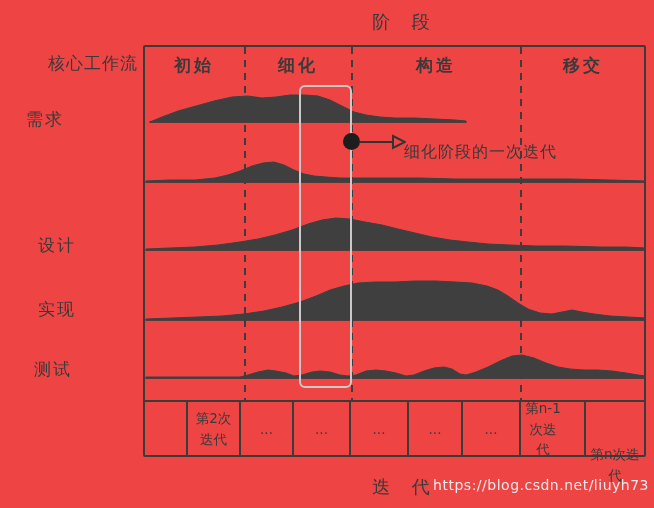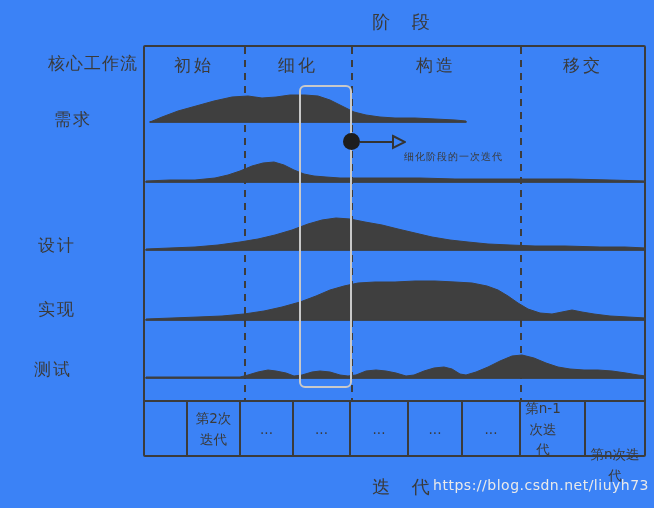--- a/index.html
+++ b/index.html
@@ -1,26 +1,26 @@
 <!DOCTYPE html>
 <html><head>
 <meta charset="utf-8">
 <style>
   html,body{margin:0;padding:0;}
   .canvas{
     position:relative;width:654px;height:508px;overflow:hidden;
-    background:#3b82f6;
+    background:#ef4444;
     font-family:"DejaVu Sans","Liberation Sans",sans-serif;
     color:#3a3a3a;
   }
   .txt{position:absolute;white-space:nowrap;}
   .title{font-size:18px;letter-spacing:8px;text-align:center;width:130px;}
   .axis-label{font-size:17px;letter-spacing:1px;}
   .wf-label{font-size:17px;width:90px;text-align:center;letter-spacing:2px;}
-  .phase-label{font-size:17px;width:90px;text-align:center;top:54px;letter-spacing:3px;}
+  .phase-label{font-size:17px;width:90px;text-align:center;top:54px;letter-spacing:3px;font-weight:bold;}
   .frame{
     position:absolute;left:143px;top:45px;width:503px;height:412px;
     border:2px solid #3b3b3b;box-sizing:border-box;border-radius:2px;
   }
   .dash-v{
     position:absolute;top:47px;height:353px;width:2px;
     background:repeating-linear-gradient(to bottom,#3c3c3c 0 7px,transparent 7px 13px);
     z-index:1;
   }
   #humps{position:absolute;left:143px;top:45px;z-index:2;}
@@ -34,36 +34,36 @@
   .highlight-box{
     position:absolute;left:299px;top:85px;width:53px;height:303px;
     border:2px solid #c9c9c9;border-radius:6px;box-sizing:border-box;
     background:transparent;z-index:4;
   }
   .anno-dot{
     position:absolute;left:343px;top:133px;width:17px;height:17px;border-radius:50%;
     background:#1d1d1d;z-index:5;
   }
   .anno-arrow{position:absolute;left:360px;top:134px;z-index:5;}
-  .anno-text{position:absolute;left:404px;top:150px;font-size:10px;letter-spacing:1px;z-index:5;}
+  .anno-text{position:absolute;left:404px;top:142px;font-size:16px;letter-spacing:1px;z-index:5;}
   .watermark{
     position:absolute;right:5px;top:477px;font-size:14px;color:#eaeaea;
     letter-spacing:0.5px;z-index:5;
   }
 </style>
 </head>
 <body>
 
 <div class="canvas">
 
   <div class="txt title" style="left:340px;top:10px;">阶 段</div>
 
   <div class="txt axis-label" style="left:6px;top:52px;margin-left:42px;">核心工作流</div>
 
-  <div class="txt wf-label" style="left:28px;top:108px;">需求</div>
+  <div class="txt wf-label" style="left:0;top:108px;">需求</div>
   <div class="txt wf-label" style="left:12px;top:234px;">设计</div>
   <div class="txt wf-label" style="left:12px;top:298px;">实现</div>
   <div class="txt wf-label" style="left:8px;top:358px;">测试</div>
 
   <div class="frame"></div>
 
   <div class="txt phase-label" style="left:149px;">初始</div>
   <div class="txt phase-label" style="left:253px;">细化</div>
   <div class="txt phase-label" style="left:391px;">构造</div>
   <div class="txt phase-label" style="left:538px;">移交</div>

